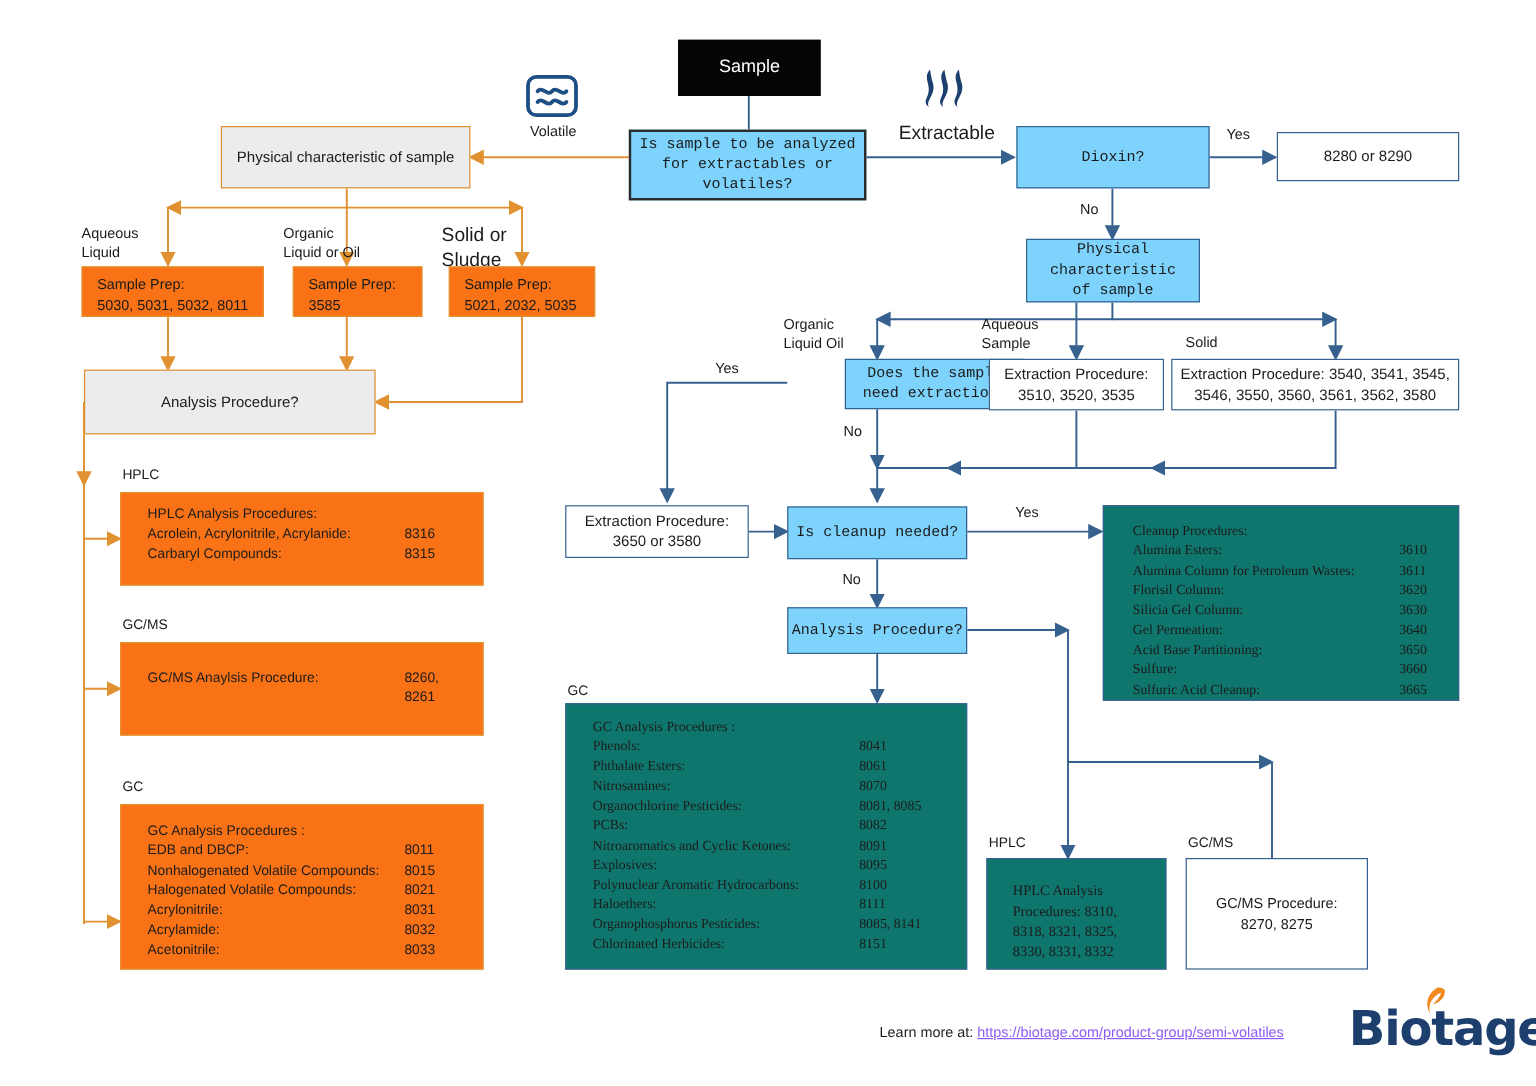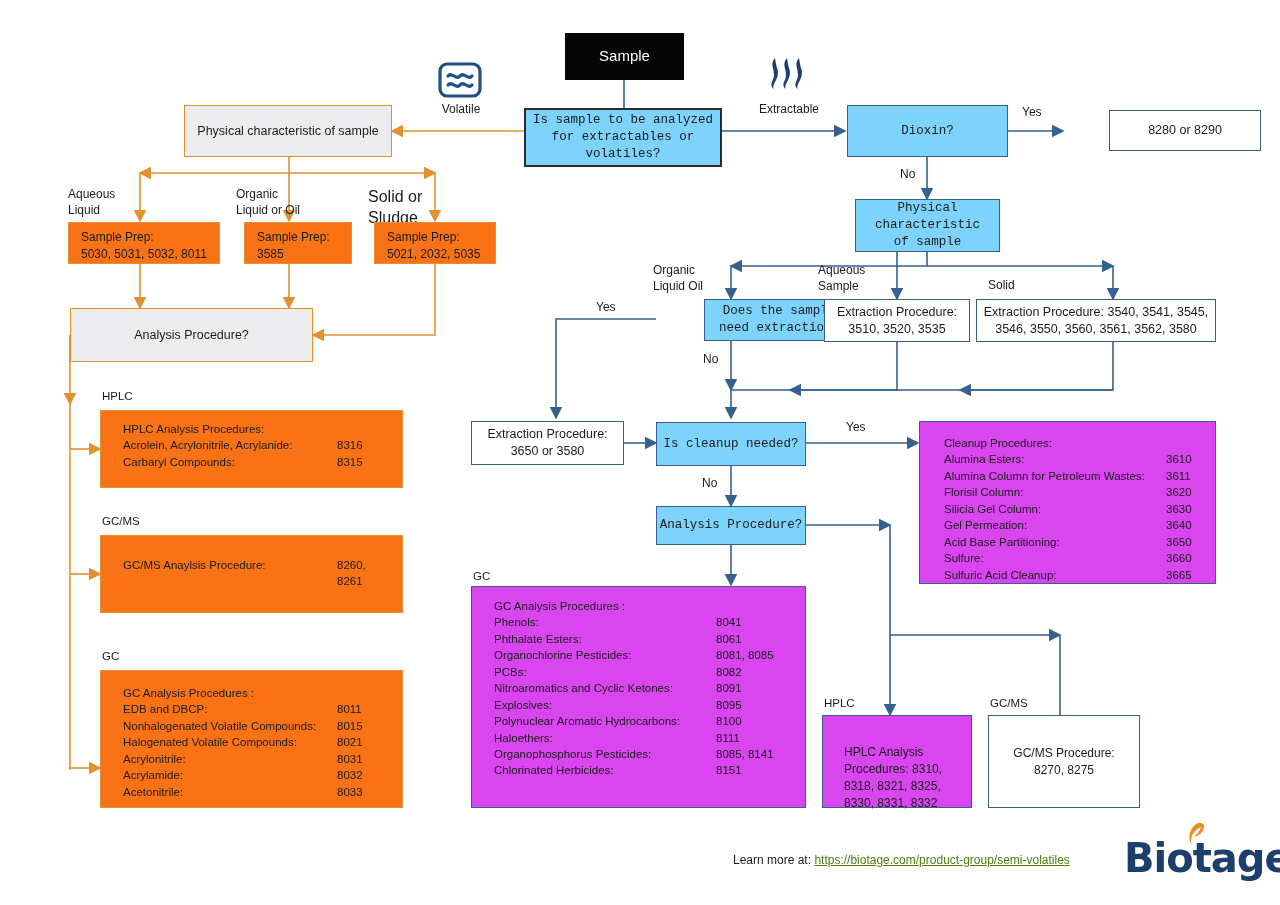--- a/index.html
+++ b/index.html
@@ -19,34 +19,34 @@
   .box.blue.fill{background:#7dd3fc;font-family:Liberation Mono, monospace;}
   .box.orange{border:1.5px solid #e1912f;background:#ffffff;}
   .box.orange.fill{background:#ececee;}
   .box.dark{background:#050505;border:none;color:#ffffff;}
 
   .listbox{
     position:absolute;box-sizing:border-box;
     display:block;padding:14px 0 14px 26px;
     line-height:1.43;text-align:left;
   }
-  .listbox.blue{border:1.5px solid #36618e;background:#d946ef;}
+  .listbox.blue{border:1.5px solid #36618e;background:#0f766e;font-family:Liberation Serif, serif;}
   .listbox.orange{border:1.5px solid #e1912f;background:#f97316;}
 
   .lrow{display:block;white-space:nowrap;}
   .lrow .nm{display:inline-block;}
   .lrow .cd{display:inline-block;}
 
   .caption{position:absolute;white-space:pre-line;line-height:1.3;}
   .edgelab{position:absolute;white-space:nowrap;}
   .grouplab{position:absolute;white-space:nowrap;background:#ffffff;padding:0 4px;}
 
   .icon{position:absolute;}
   .footer-note{position:absolute;white-space:nowrap;}
-  .footer-note a{color:#4d7c0f;text-decoration:underline;}
+  .footer-note a{color:#8b5cf6;text-decoration:underline;}
 
   .logo{position:absolute;}
   .logo .word{
     font-family:"DejaVu Sans",sans-serif;font-weight:bold;
     font-size:40px;color:#1d3f6e;letter-spacing:-1px;line-height:1;
   }
 </style>
 </head>
 <body>
 
@@ -145,21 +145,21 @@
 
   <div class="icon" style="left:765px;top:54px;">
     <svg width="50" height="42" viewBox="0 0 50 42">
       <g fill="#1d3f6e">
         <path d="M10,4 C3,12 13,17 7,28 C5.5,31 7,34 9,35 C6,30 16,24 12,14 C11,10.5 10.5,7 10,4 Z"></path>
         <path d="M22,4 C15,12 25,17 19,28 C17.5,31 19,34 21,35 C18,30 28,24 24,14 C23,10.5 22.5,7 22,4 Z"></path>
         <path d="M34,4 C27,12 37,17 31,28 C29.5,31 31,34 33,35 C30,30 40,24 36,14 C35,10.5 34.5,7 34,4 Z"></path>
       </g>
     </svg>
   </div>
-  <div class="caption" style="left:748px;top:102px;width:82px;text-align:center;font-size:12px;">Extractable</div>
+  <div class="caption" style="left:748px;top:102px;width:82px;text-align:center;font-size:16px;">Extractable</div>
 
   <div class="box orange fill" style="left:184px;top:105px;width:208px;height:52px;font-size:12.5px;">Physical characteristic of sample</div>
 
   <div class="caption" style="left:68px;top:187px;font-size:12px;">Aqueous
 Liquid</div>
   <div class="caption" style="left:236px;top:187px;font-size:12px;">Organic
 Liquid or Oil</div>
   <div class="caption" style="left:368px;top:187px;font-size:16px;">Solid or
 Sludge</div>
 
@@ -206,21 +206,21 @@
     <span class="lrow"><span class="nm" style="width:214px">Nonhalogenated Volatile Compounds:</span><span class="cd">8015</span></span>
     <span class="lrow"><span class="nm" style="width:214px">Halogenated Volatile Compounds:</span><span class="cd">8021</span></span>
     <span class="lrow"><span class="nm" style="width:214px">Acrylonitrile:</span><span class="cd">8031</span></span>
     <span class="lrow"><span class="nm" style="width:214px">Acrylamide:</span><span class="cd">8032</span></span>
     <span class="lrow"><span class="nm" style="width:214px">Acetonitrile:</span><span class="cd">8033</span></span>
   </div>
 
   <div class="box blue fill" style="left:847px;top:105px;width:161px;height:52px;font-size:12.5px;">Dioxin?</div>
   <div class="edgelab" style="left:1022px;top:105px;font-size:12px;">Yes</div>
   <div class="edgelab" style="left:900px;top:167px;font-size:12px;">No</div>
-  <div class="box blue" style="left:1064px;top:110px;width:152px;height:41px;font-size:12.5px;margin-left:45px;">8280 or 8290</div>
+  <div class="box blue" style="left:1064px;top:110px;width:152px;height:41px;font-size:12.5px;">8280 or 8290</div>
 
   <div class="box blue fill" style="left:855px;top:199px;width:145px;height:53px;font-size:12.5px;white-space:pre-line;">Physical characteristic
 of sample</div>
 
   <div class="caption" style="left:653px;top:263px;font-size:12px;">Organic
 Liquid Oil</div>
   <div class="caption" style="left:818px;top:263px;font-size:12px;">Aqueous
 Sample</div>
   <div class="caption" style="left:988px;top:278px;font-size:12px;">Solid</div>
 
@@ -253,32 +253,33 @@
     <span class="lrow"><span class="nm" style="width:222px">Sulfuric Acid Cleanup:</span><span class="cd">3665</span></span>
   </div>
 
   <div class="box blue fill" style="left:656px;top:506px;width:150px;height:39px;font-size:12.5px;">Analysis Procedure?</div>
 
   <div class="grouplab" style="left:469px;top:570px;font-size:11.5px;">GC</div>
   <div class="listbox blue" style="left:471px;top:586px;width:335px;height:222px;padding:11px 0 0 22px;font-size:11.5px;">
     <span class="lrow">GC Analysis Procedures :</span>
     <span class="lrow"><span class="nm" style="width:222px">Phenols:</span><span class="cd">8041</span></span>
     <span class="lrow"><span class="nm" style="width:222px">Phthalate Esters:</span><span class="cd">8061</span></span>
+    <span class="lrow"><span class="nm" style="width:222px">Nitrosamines:</span><span class="cd">8070</span></span>
     <span class="lrow"><span class="nm" style="width:222px">Organochlorine Pesticides:</span><span class="cd">8081, 8085</span></span>
     <span class="lrow"><span class="nm" style="width:222px">PCBs:</span><span class="cd">8082</span></span>
     <span class="lrow"><span class="nm" style="width:222px">Nitroaromatics and Cyclic Ketones:</span><span class="cd">8091</span></span>
     <span class="lrow"><span class="nm" style="width:222px">Explosives:</span><span class="cd">8095</span></span>
     <span class="lrow"><span class="nm" style="width:222px">Polynuclear Aromatic Hydrocarbons:</span><span class="cd">8100</span></span>
     <span class="lrow"><span class="nm" style="width:222px">Haloethers:</span><span class="cd">8111</span></span>
     <span class="lrow"><span class="nm" style="width:222px">Organophosphorus Pesticides:</span><span class="cd">8085, 8141</span></span>
     <span class="lrow"><span class="nm" style="width:222px">Chlorinated Herbicides:</span><span class="cd">8151</span></span>
   </div>
 
   <div class="grouplab" style="left:820px;top:697px;font-size:11.5px;">HPLC</div>
-  <div class="listbox blue" style="left:822px;top:715px;width:150px;height:93px;padding:28px 0 0 21px;font-size:12px;white-space:pre-line;">HPLC Analysis
+  <div class="listbox blue" style="left:822px;top:715px;width:150px;height:93px;padding:18px 0 0 21px;font-size:12px;white-space:pre-line;">HPLC Analysis
 Procedures: 8310,
 8318, 8321, 8325,
 8330, 8331, 8332</div>
 
   <div class="grouplab" style="left:986px;top:697px;font-size:11.5px;">GC/MS</div>
   <div class="box blue" style="left:988px;top:715px;width:152px;height:93px;font-size:12px;white-space:pre-line;">GC/MS Procedure:
 8270, 8275</div>
 
   <div class="footer-note" style="left:733px;top:853px;font-size:12px;">
     <span>Learn more at:</span>

